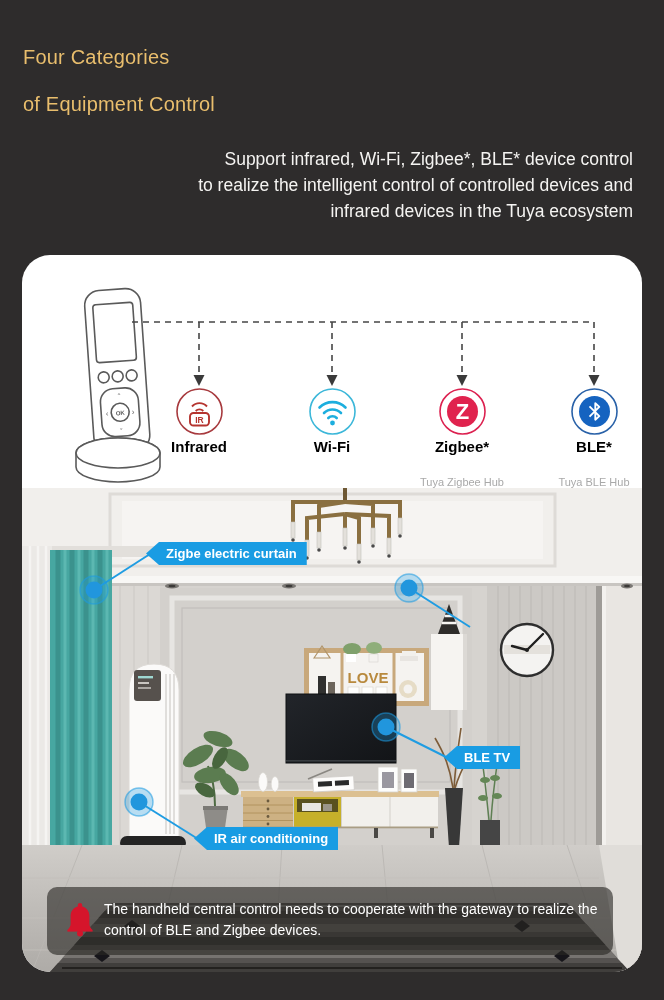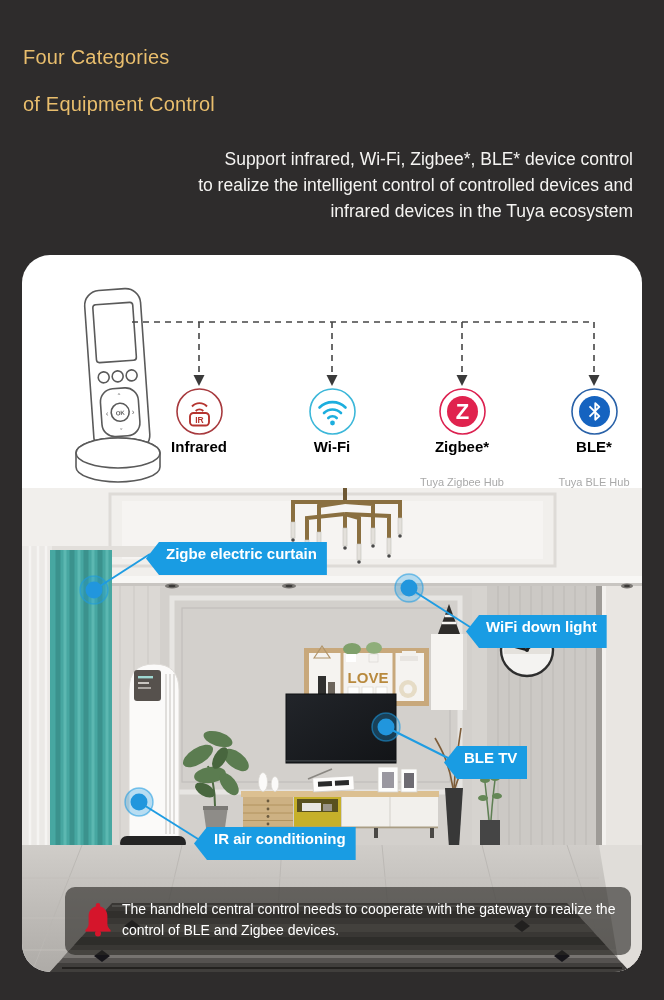--- a/index.html
+++ b/index.html
@@ -23,32 +23,32 @@
   .connector-svg,.remote-svg{position:absolute;}
   .remote-svg{left:26px;top:26px;}
   .connector-svg{left:0;top:0;}
   .category{position:absolute;top:133px;width:140px;text-align:center;}
   .cat-circle{width:47px;height:47px;margin:0 auto;display:block;}
   .cat-label{margin-top:3px;font-size:15px;font-weight:bold;color:#000000;}
   .cat-sub{margin-top:20px;font-size:11px;color:#a9a9a9;line-height:14px;white-space:pre-line;}
   .photo{position:absolute;left:0;top:233px;width:620px;height:484px;}
   .scene-svg{position:absolute;left:0;top:0;}
   .callout{
-    position:absolute;height:33px;background:#199ce3;color:#ffffff;
-    font-size:15px;font-weight:bold;line-height:23px;padding:0 10px 0 20px;
+    position:absolute;height:23px;background:#199ce3;color:#ffffff;
+    font-size:13px;font-weight:bold;line-height:23px;padding:0 10px 0 20px;
     clip-path:polygon(13px 0, 100% 0, 100% 100%, 13px 100%, 0 50%);
     white-space:nowrap;
   }
   .callout-zigbe{left:124px;top:54px;}
   .callout-wifi{left:444px;top:127px;}
   .callout-ble{left:422px;top:258px;}
   .callout-ir{left:172px;top:339px;}
   .note{
     position:absolute;left:25px;top:399px;width:566px;height:68px;
-    background:rgba(40,38,36,0.62);border-radius:10px;margin-left:18px;
+    background:rgba(40,38,36,0.62);border-radius:10px;
   }
   .note-text{
     margin:12px 8px 0 57px;color:#ffffff;font-size:14px;line-height:21px;
   }
   .bell-svg{position:absolute;left:17px;top:13px;}
 </style>
 </head>
 <body>
 
 <div class="header-title">Four Categories
@@ -439,21 +439,20 @@
         </g>
         <g>
           <circle cx="117" cy="314" r="14" fill="rgba(30,155,225,0.30)"></circle>
           <circle cx="117" cy="314" r="14" fill="none" stroke="rgba(30,155,225,0.55)" stroke-width="1.5"></circle>
           <circle cx="117" cy="314" r="8.5" fill="#2196dd"></circle>
         </g>
       </g>
     </svg>
 
     <div class="callout callout-zigbe">Zigbe electric curtain</div>
-    <div class="callout callout-wifi">WiFi down light</div>
     <div class="callout callout-ble">BLE TV</div>
     <div class="callout callout-ir">IR air conditioning</div>
 
     <div class="note">
       <svg class="bell-svg" width="32" height="40" viewBox="0 0 32 40">
         <path d="M16 3 c-1.3 0 -2.2 0.9 -2.2 2.2 v1.2 c-4.4 1.1 -7.2 4.9 -7.2 9.8 v7.6 c0 2.8 -1.4 4.5 -3.2 6.2 h25.2 c-1.8 -1.7 -3.2 -3.4 -3.2 -6.2 v-7.6 c0 -4.9 -2.8 -8.7 -7.2 -9.8 v-1.2 c0 -1.3 -0.9 -2.2 -2.2 -2.2 z" fill="#d5152b"></path>
         <circle cx="16" cy="33.5" r="3" fill="#d5152b"></circle>
         <rect x="3.4" y="30" width="25.2" height="1.6" fill="#d5152b"></rect>
       </svg>
       <div class="note-text">The handheld central control needs to cooperate with the gateway to realize the control of BLE and Zigbee devices.</div>

